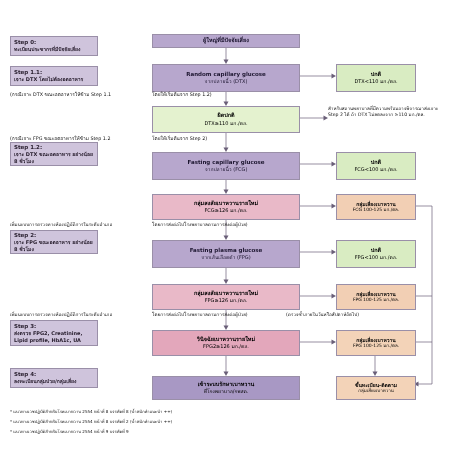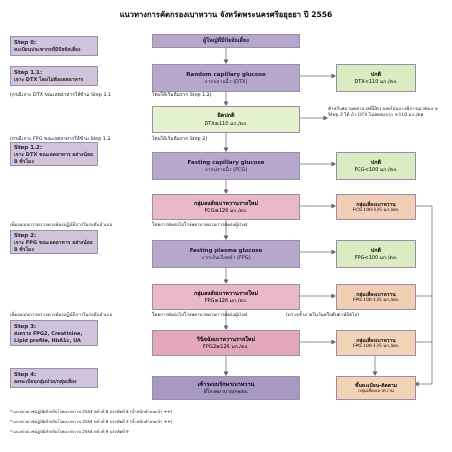--- a/index.html
+++ b/index.html
@@ -57,21 +57,20 @@
   }
   .s45{font-size:4.5px;}
   .s50{font-size:5.0px;}
   .s55{font-size:5.5px;}
 </style>
 </head>
 <body>
 
 <div id="root">
 
-  <div class="title">แนวทางการคัดกรองเบาหวาน จังหวัดพระนครศรีอยุธยา ปี 2556</div>
 
   <svg class="wires" viewBox="0 0 452 452">
     <g stroke="#6a5f78" stroke-width="0.7" fill="none">
 
       <line x1="226" y1="48" x2="226" y2="62"></line>
       <polygon points="226,64 223.5,59.5 228.5,59.5" fill="#6a5f78" stroke="none"></polygon>
 
       <line x1="300" y1="76" x2="334" y2="76"></line>
       <polygon points="336,76 331.5,73.5 331.5,78.5" fill="#6a5f78" stroke="none"></polygon>
 

